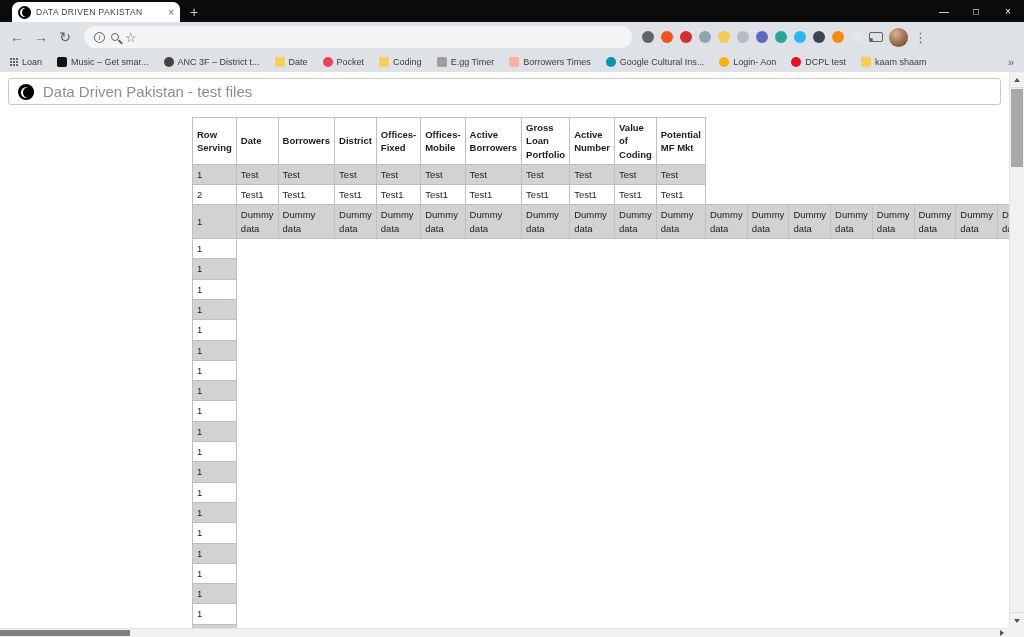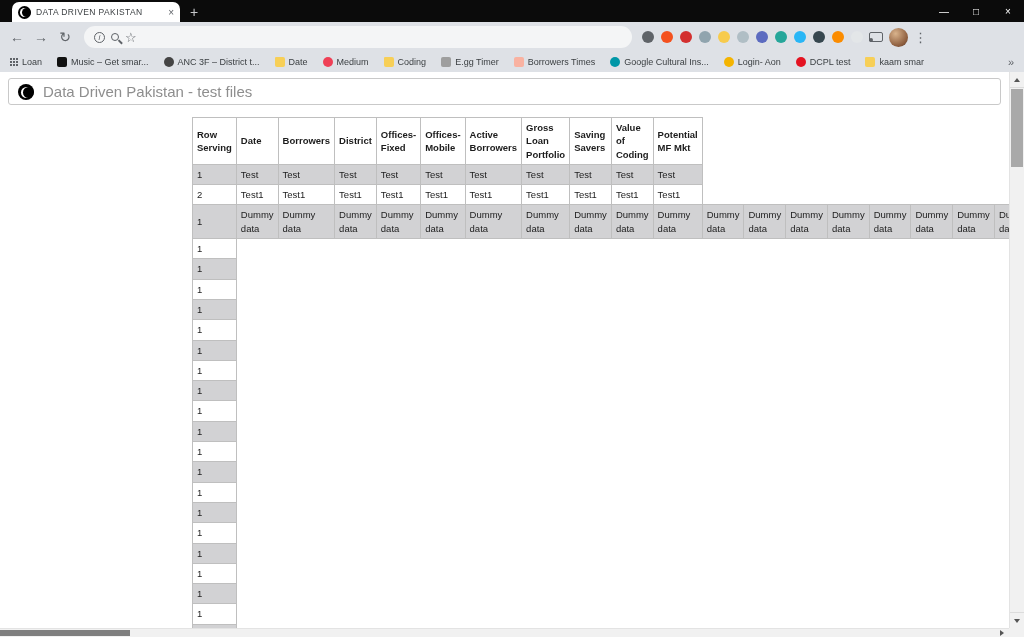--- a/index.html
+++ b/index.html
@@ -161,21 +161,21 @@
         <div class="bm-item">
           <span class="bm-icon circle" style="background: rgb(68, 68, 68);"></span>
           <span>ANC 3F – District t...</span>
         </div>
         <div class="bm-item">
           <span class="bm-icon folder" style="background: rgb(247, 207, 87);"></span>
           <span>Date</span>
         </div>
         <div class="bm-item">
           <span class="bm-icon circle" style="background: rgb(239, 64, 86);"></span>
-          <span>Medium</span>
+          <span>Pocket</span>
         </div>
         <div class="bm-item">
           <span class="bm-icon folder" style="background: rgb(247, 207, 87);"></span>
           <span>Coding</span>
         </div>
         <div class="bm-item">
           <span class="bm-icon square" style="background: rgb(158, 158, 158);"></span>
           <span>E.gg Timer</span>
         </div>
         <div class="bm-item">
@@ -189,21 +189,21 @@
         <div class="bm-item">
           <span class="bm-icon circle" style="background: rgb(244, 180, 0);"></span>
           <span>Login- Aon</span>
         </div>
         <div class="bm-item">
           <span class="bm-icon circle" style="background: rgb(228, 19, 33);"></span>
           <span>DCPL test</span>
         </div>
         <div class="bm-item">
           <span class="bm-icon folder" style="background: rgb(247, 207, 87);"></span>
-          <span>kaam smar</span>
+          <span>kaam shaam</span>
         </div>
       </div>
     <span class="bm-overflow">»</span>
   </div>
 
   <div class="page">
     <div class="page-content">
       <div class="header-box">
         <span class="crescent"></span>
         <span class="page-title">Data Driven Pakistan - test files</span>
@@ -212,21 +212,21 @@
         <thead>
             <tr>
               <th>Row Serving</th>
               <th>Date</th>
               <th>Borrowers</th>
               <th>District</th>
               <th>Offices-Fixed</th>
               <th>Offices-Mobile</th>
               <th>Active Borrowers</th>
               <th>Gross Loan Portfolio</th>
-              <th>Saving Savers</th>
+              <th>Active Number</th>
               <th>Value of Coding</th>
               <th>Potential MF Mkt</th>
             </tr>
           </thead>
         <tbody>
             <tr>
               <td>1</td>
               <td>Test</td>
               <td>Test</td>
               <td>Test</td>

